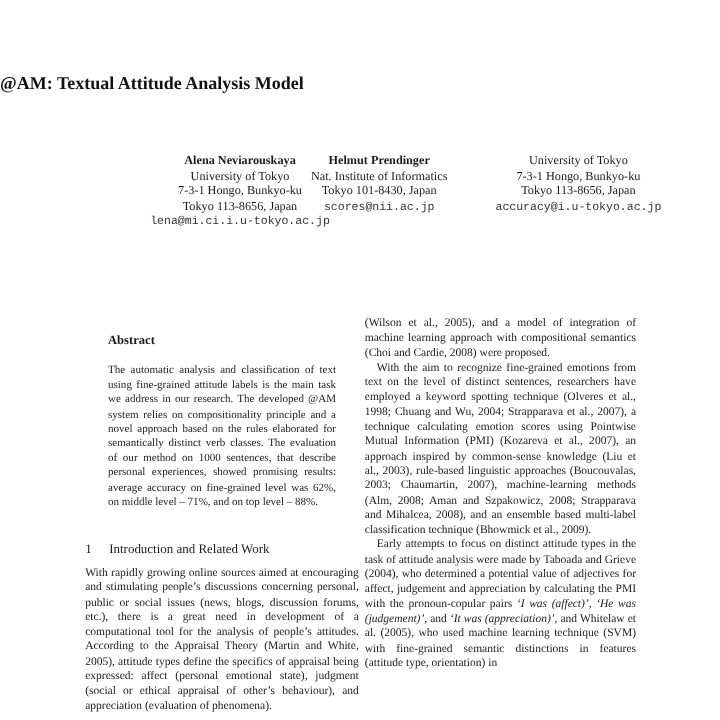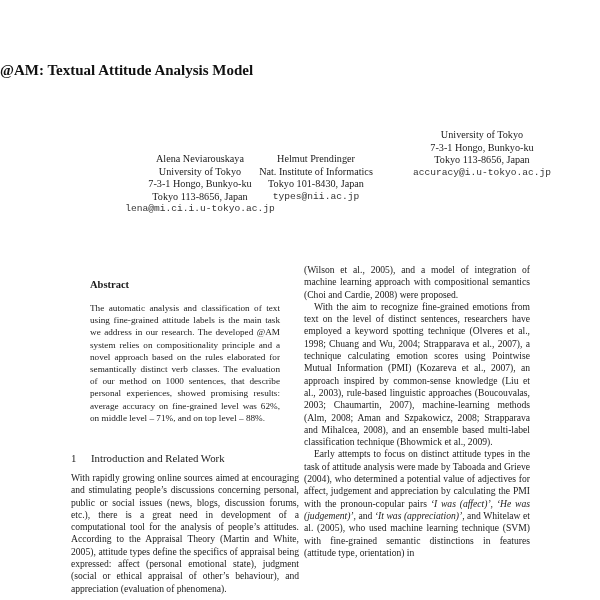--- a/index.html
+++ b/index.html
@@ -11,21 +11,21 @@
   }
   .title {
     position: absolute; top: 62px; left: 0; width: 600px;
     font-weight: bold; font-size: 15px;
     color: #111;
   }
   .author {
     position: absolute; top: 129px; width: 200px;
     text-align: center; font-size: 10.2px; line-height: 12.6px;
   }
-  .author .name { font-weight: normal; margin-top: 24px; }
+  .author .name { font-weight: bold; }
   .author .email { font-family: "Liberation Mono", monospace; font-size: 9.6px; color: #333; }
   .col {
     position: absolute; font-size: 9.6px; line-height: 12.3px;
     text-align: justify;
   }
   .col p { margin: 0; }
   .col p.indent { text-indent: 10px; }
   .abstract-heading {
     position: absolute; top: 279px; left: 90px; width: 190px;
     text-align: left; font-weight: bold; font-size: 10.5px;
@@ -51,21 +51,21 @@
   <div class="name">Alena Neviarouskaya</div>
   <div>University of Tokyo</div>
   <div>7-3-1 Hongo, Bunkyo-ku</div>
   <div>Tokyo 113-8656, Japan</div>
   <div class="email">lena@mi.ci.i.u-tokyo.ac.jp</div>
 </div>
 <div class="author" style="left:246px; width:140px;">
   <div class="name">Helmut Prendinger</div>
   <div>Nat. Institute of Informatics</div>
   <div>Tokyo 101-8430, Japan</div>
-  <div class="email">types@nii.ac.jp</div>
+  <div class="email">scores@nii.ac.jp</div>
 </div>
 <div class="author" style="left:382px; width:200px;">
   <div>University of Tokyo</div>
   <div>7-3-1 Hongo, Bunkyo-ku</div>
   <div>Tokyo 113-8656, Japan</div>
   <div class="email">accuracy@i.u-tokyo.ac.jp</div>
 </div>
 
 <div class="abstract-heading">Abstract</div>
 <div class="col abstract-body">

